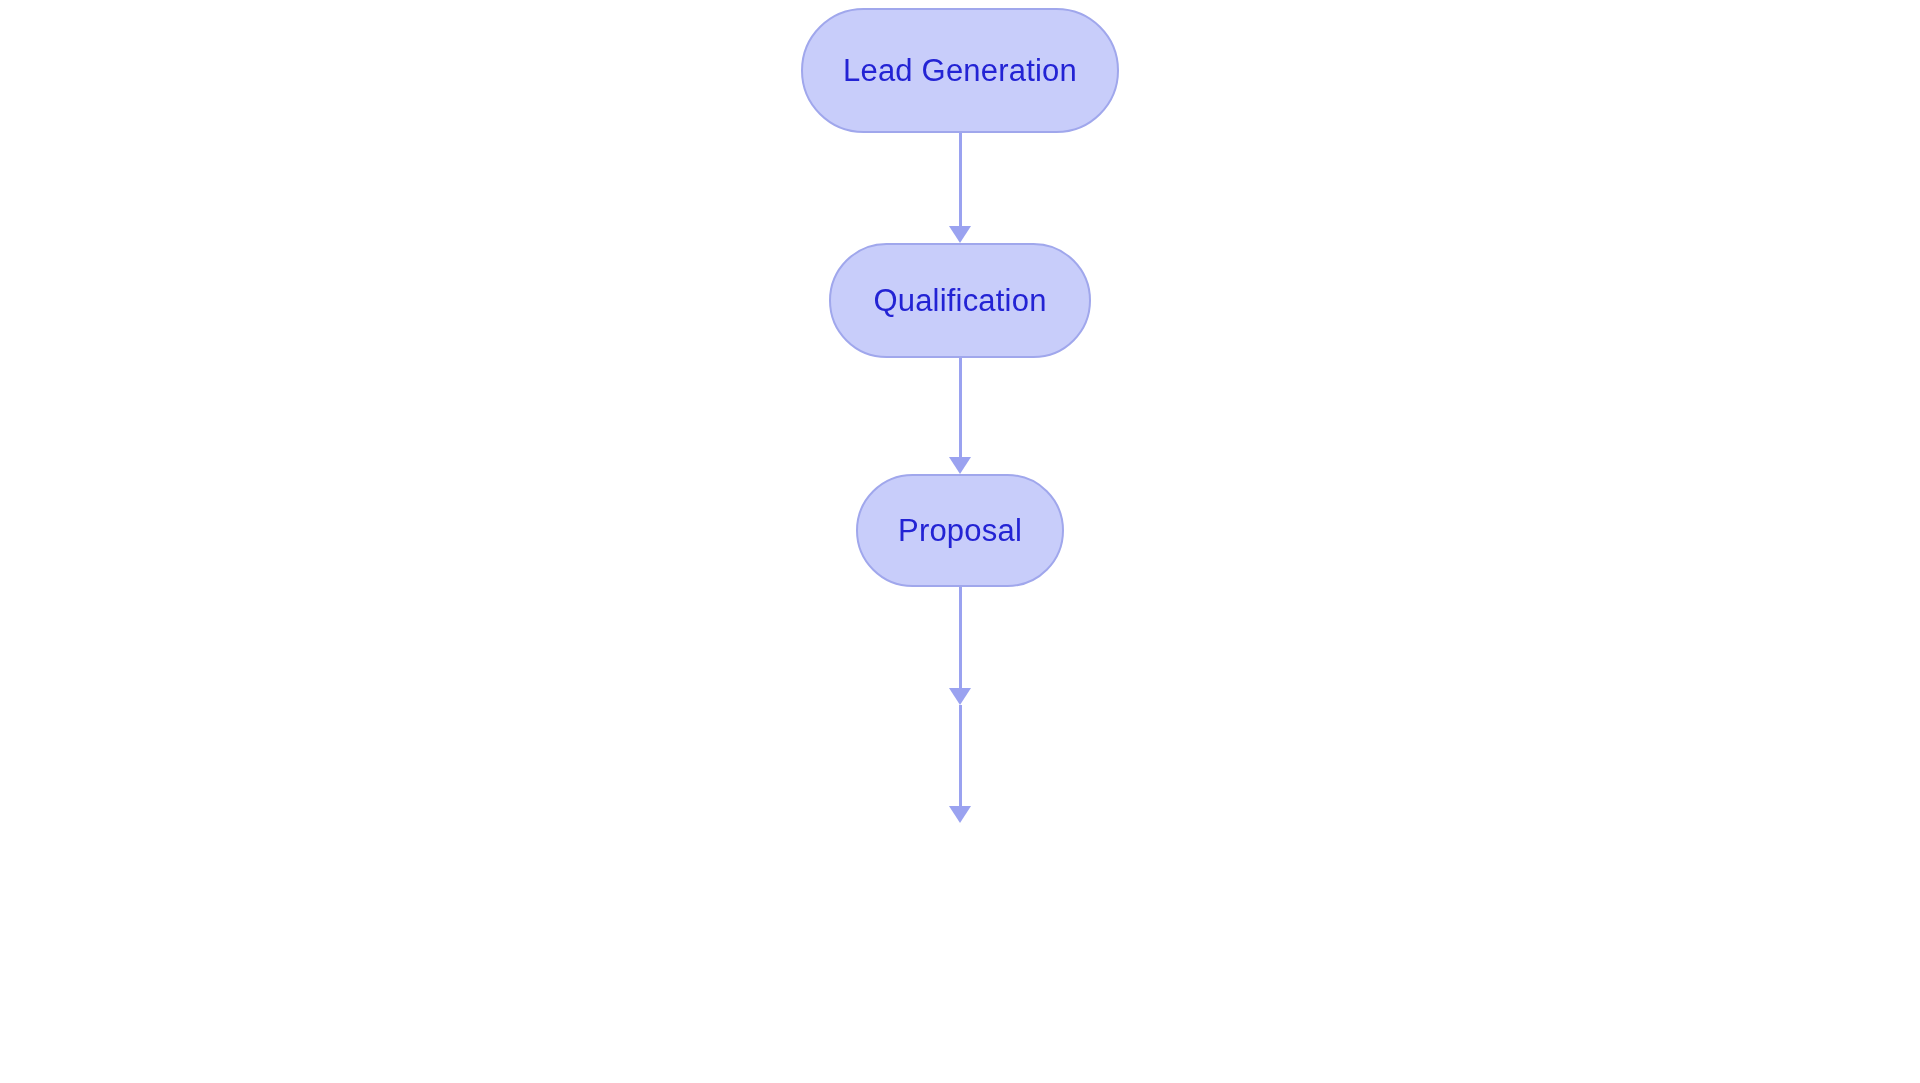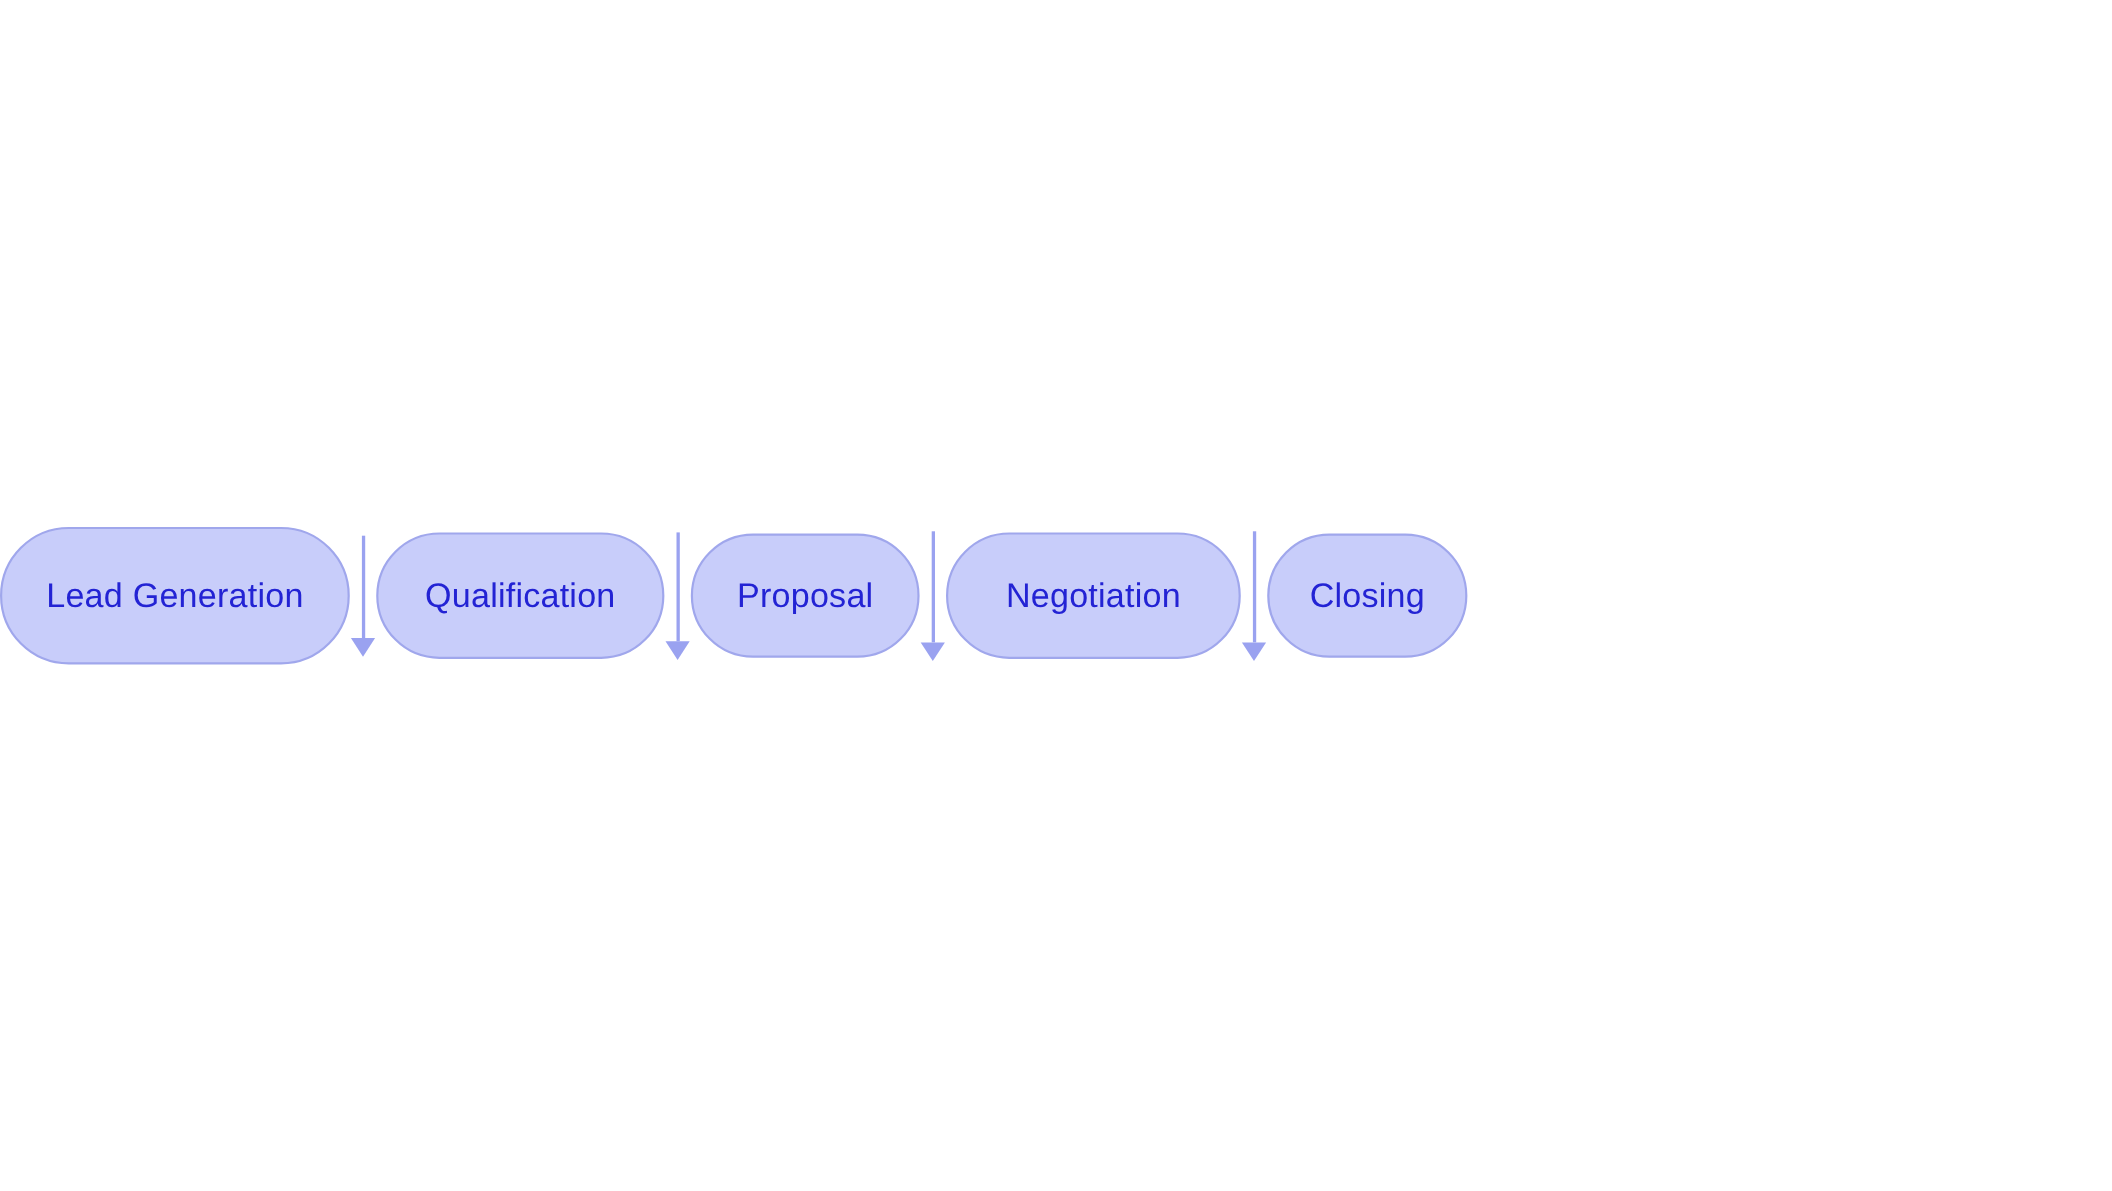--- a/index.html
+++ b/index.html
@@ -21,21 +21,21 @@
     background: #ffffff;
   }
 
   .flow-column {
     position: absolute;
     left: 0;
     top: 0;
     width: 1920px;
     height: 1083px;
     display: flex;
-    flex-direction: row;
+    flex-direction: column;
     align-items: center;
   }
 
   .node {
     box-sizing: border-box;
     display: flex;
     align-items: center;
     justify-content: center;
     background: #c8cdfa;
     border: 2px solid #a0a7ec;
@@ -117,27 +117,21 @@
 
     <div class="node n-proposal">
       <span class="node-label">Proposal</span>
     </div>
 
     <div class="connector c3">
       <div class="line"></div>
       <div class="arrowhead"></div>
     </div>
 
-    <div class="node n-negotiation">
-      <span class="node-label">Negotiation</span>
-    </div>
 
     <div class="connector c4">
       <div class="line"></div>
       <div class="arrowhead"></div>
     </div>
 
-    <div class="node n-closing">
-      <span class="node-label">Closing</span>
-    </div>
 
   </div>
 </div>
 
 </body></html>

